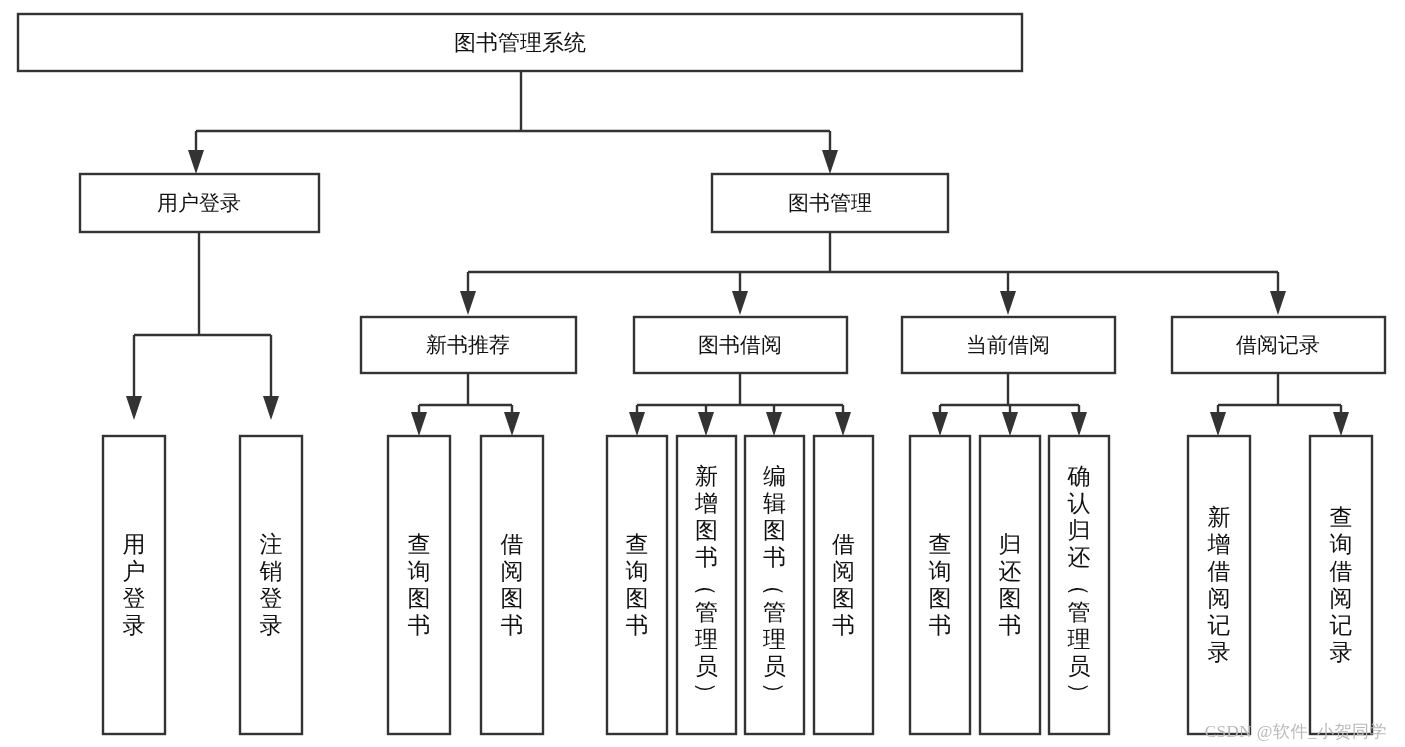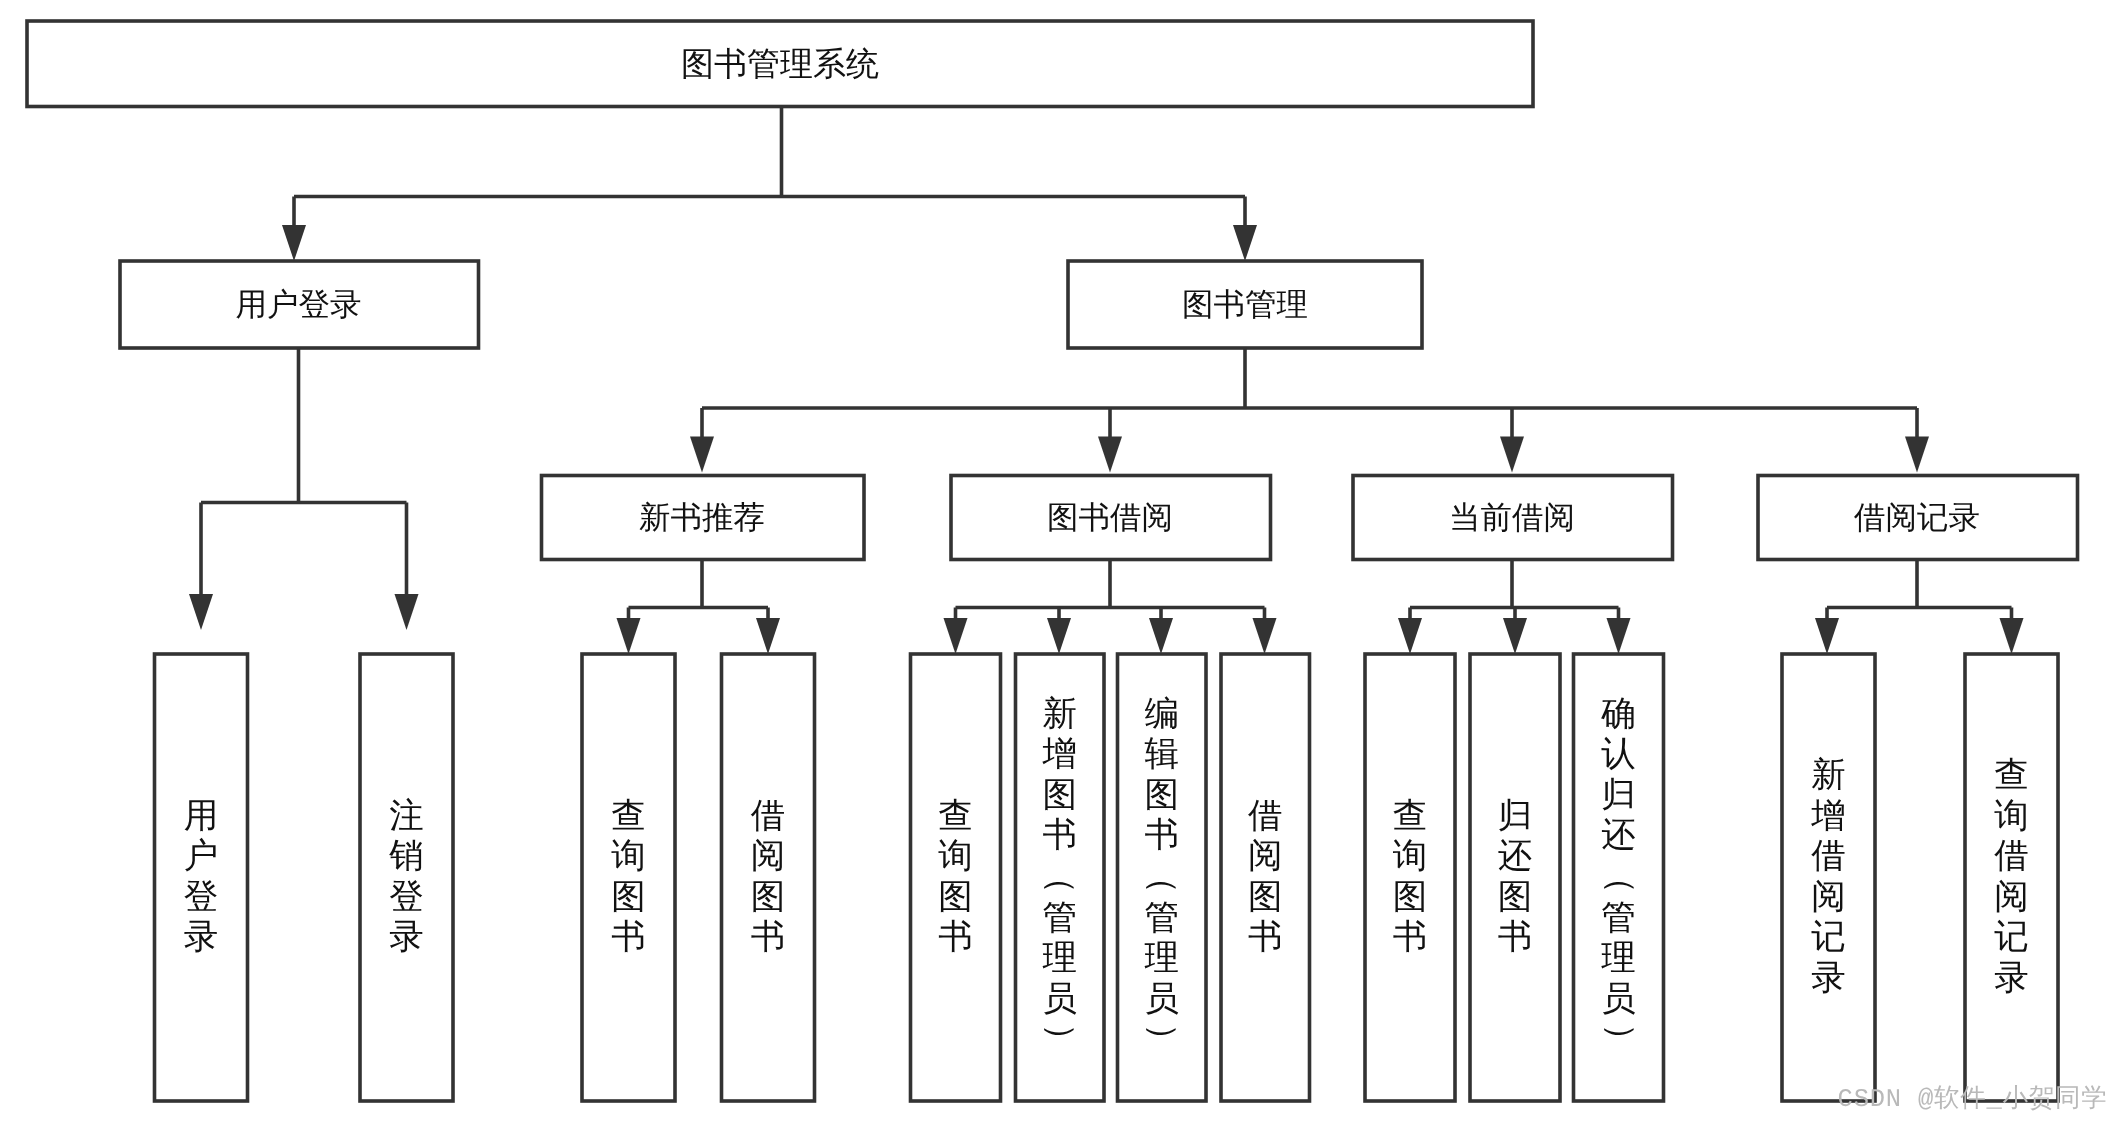--- a/index.html
+++ b/index.html
@@ -71,23 +71,23 @@
     letter-spacing: 0;
     white-space: pre;
     pointer-events: none;
     text-align: center;
   }
   .vlabel span {
     display: block;
   }
   .watermark {
     position: absolute;
-    right: 0;
+    right: 18px;
     bottom: 4px;
-    font-family: Liberation Mono, monospace;
+    font-family: Liberation Serif, serif;
     font-size: 17px;
     color: #b9b9b9;
     white-space: nowrap;
     letter-spacing: 0.5px;
   }
 </style>
 </head>
 <body>
 
 <div id="diagram-root">

